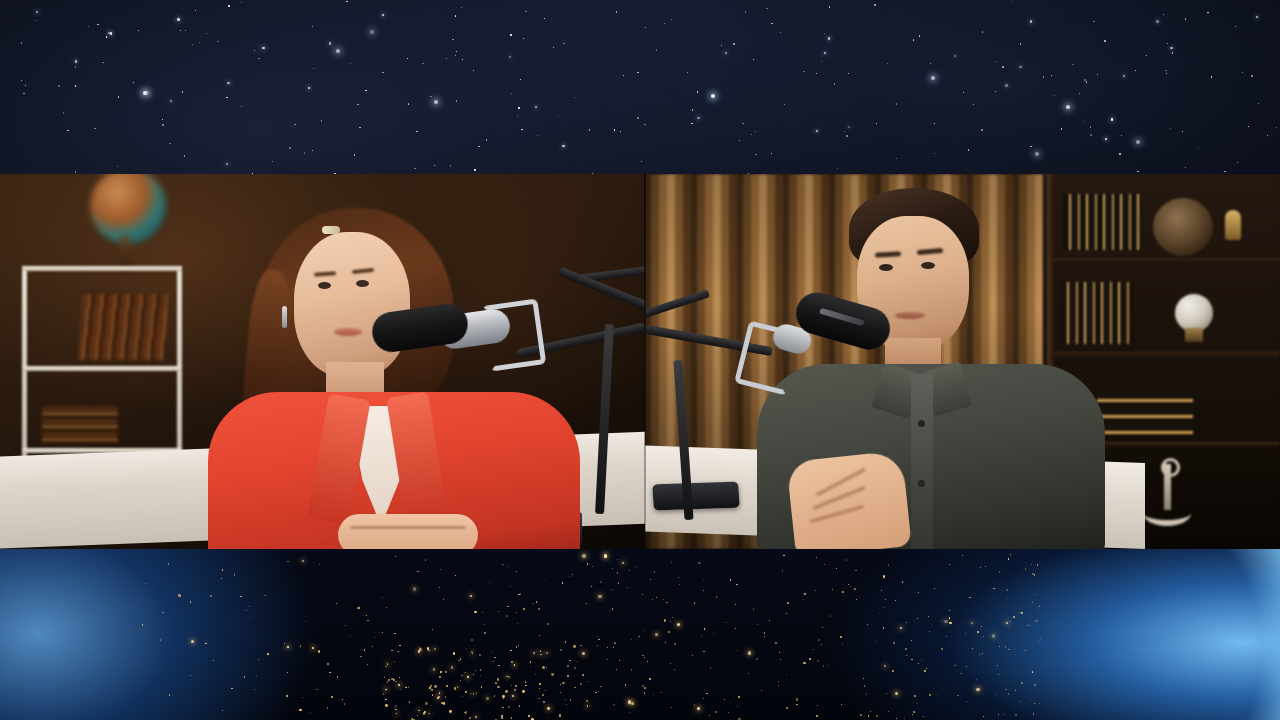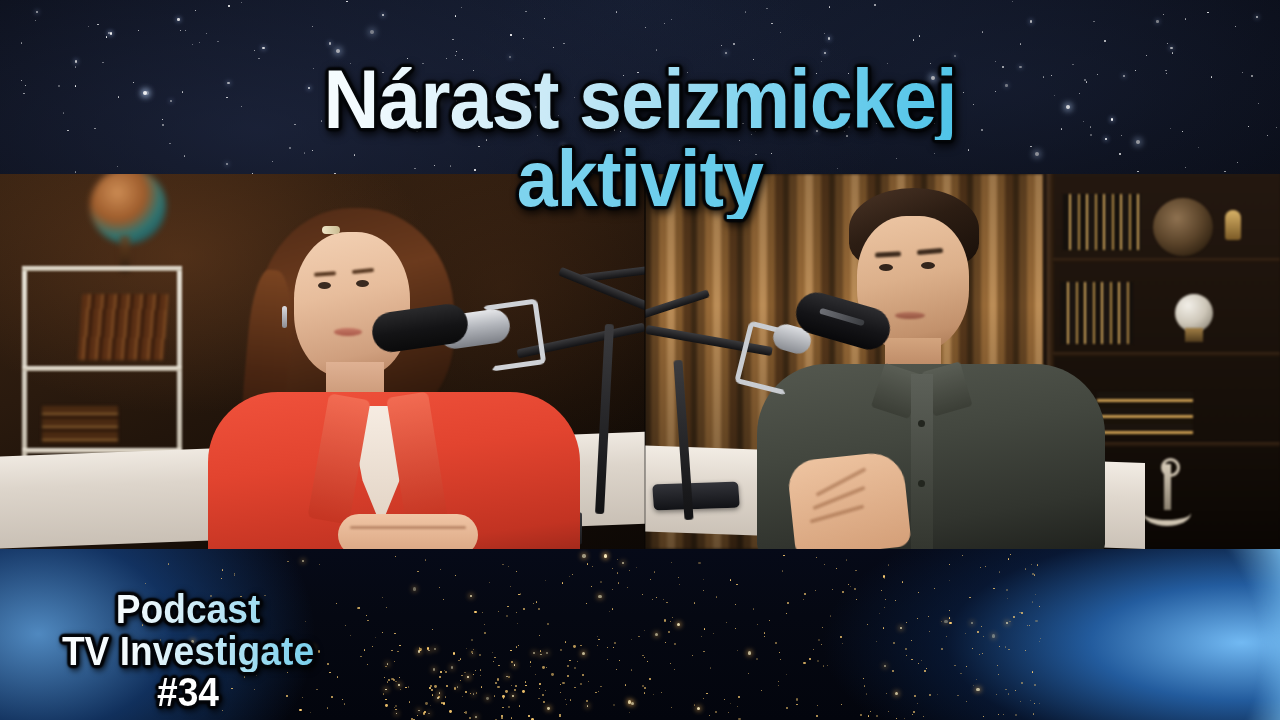--- a/index.html
+++ b/index.html
@@ -1357,24 +1357,15 @@
       <div class="boom r-boom1"></div>
       <div class="boom r-boom3"></div>
       <div class="r-mic-mount"></div>
       <div class="r-mic-ring"></div>
       <div class="r-mic-body"></div>
       <div class="r-mic-band"></div>
     </div>
   </div>
   <div class="seam"></div>
 
-  <div class="title-wrap">
-    <span class="title-line line1">Nárast seizmickej</span>
-    <span class="title-line line2">aktivity</span>
-  </div>
-
-  <div class="brand">
-    <span class="b1">Podcast</span>
-    <span class="b2">TV Investigate</span>
-    <span class="b3">#34</span>
-  </div>
+
 
 </div>
 
 </body></html>

